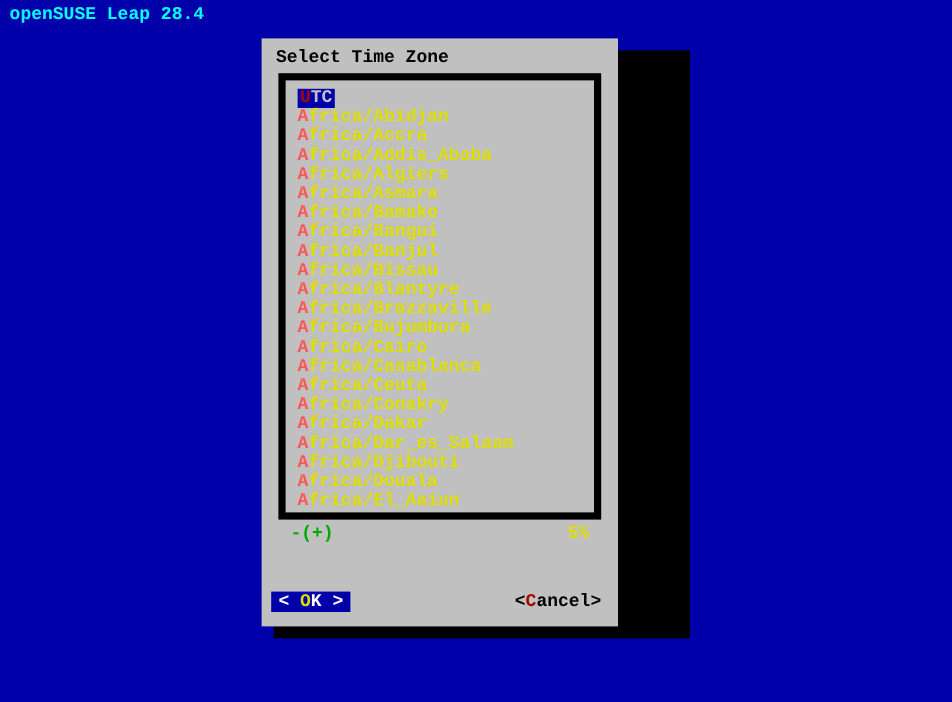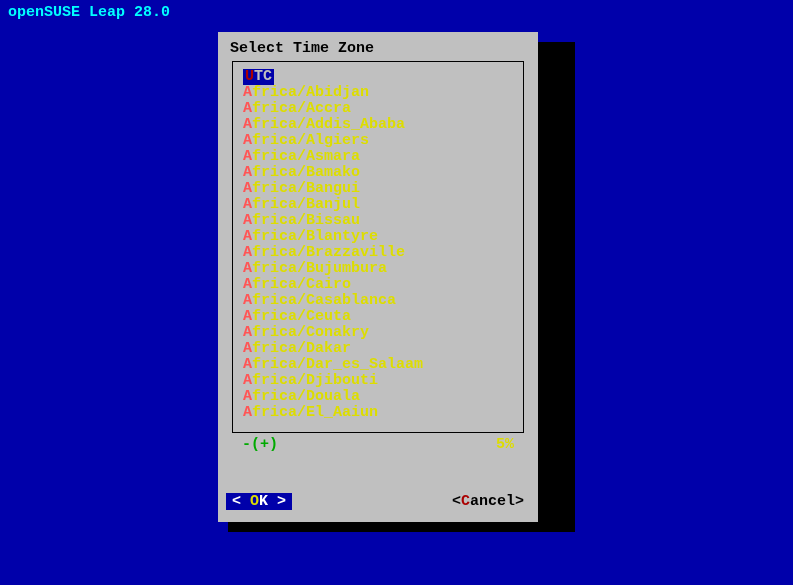--- a/index.html
+++ b/index.html
@@ -26,32 +26,32 @@
       left: 228px;
       top: 42px;
       width: 347px;
       height: 490px;
       background: #000000;
     }
     .dialog {
       position: absolute;
       left: 218px;
       top: 32px;
-      width: 320px;
+      width: 297px;
       height: 490px;
       background: #c0c0c0;
       padding: 8px;
     }
     .dialog-title {
       color: #000000;
       margin-bottom: 4px;
       padding-left: 4px;
     }
     .list-frame {
-      border: 1px solid #000000;
+      border: 6px solid #000000;
       height: 372px;
       margin: 4px 6px;
       padding: 6px 10px;
       position: relative;
     }
     .list-item {
       color: #dddd00;
       line-height: 16px;
       cursor: pointer;
       white-space: pre;
@@ -102,21 +102,21 @@
     .btn-cancel {
       color: #000000;
     }
     .btn-cancel .hotkey {
       color: #aa0000;
     }
   </style>
 </head>
 <body>
 
-<div class="header-title">openSUSE Leap 28.0</div>
+<div class="header-title">openSUSE Leap 28.4</div>
 
 <div class="dialog-shadow"></div>
 
 <div class="dialog">
   <div class="dialog-title">Select Time Zone</div>
   <div class="list-frame" id="list-frame"><div class="list-item selected"><span class="hotkey">U</span><span>TC</span></div><div class="list-item"><span class="hotkey">A</span><span>frica/Abidjan</span></div><div class="list-item"><span class="hotkey">A</span><span>frica/Accra</span></div><div class="list-item"><span class="hotkey">A</span><span>frica/Addis_Ababa</span></div><div class="list-item"><span class="hotkey">A</span><span>frica/Algiers</span></div><div class="list-item"><span class="hotkey">A</span><span>frica/Asmara</span></div><div class="list-item"><span class="hotkey">A</span><span>frica/Bamako</span></div><div class="list-item"><span class="hotkey">A</span><span>frica/Bangui</span></div><div class="list-item"><span class="hotkey">A</span><span>frica/Banjul</span></div><div class="list-item"><span class="hotkey">A</span><span>frica/Bissau</span></div><div class="list-item"><span class="hotkey">A</span><span>frica/Blantyre</span></div><div class="list-item"><span class="hotkey">A</span><span>frica/Brazzaville</span></div><div class="list-item"><span class="hotkey">A</span><span>frica/Bujumbura</span></div><div class="list-item"><span class="hotkey">A</span><span>frica/Cairo</span></div><div class="list-item"><span class="hotkey">A</span><span>frica/Casablanca</span></div><div class="list-item"><span class="hotkey">A</span><span>frica/Ceuta</span></div><div class="list-item"><span class="hotkey">A</span><span>frica/Conakry</span></div><div class="list-item"><span class="hotkey">A</span><span>frica/Dakar</span></div><div class="list-item"><span class="hotkey">A</span><span>frica/Dar_es_Salaam</span></div><div class="list-item"><span class="hotkey">A</span><span>frica/Djibouti</span></div><div class="list-item"><span class="hotkey">A</span><span>frica/Douala</span></div><div class="list-item"><span class="hotkey">A</span><span>frica/El_Aaiun</span></div></div>
   <div class="scroll-line">
     <span class="scroll-indicator">-(+)</span>
     <span class="percent">5%</span>
   </div>

